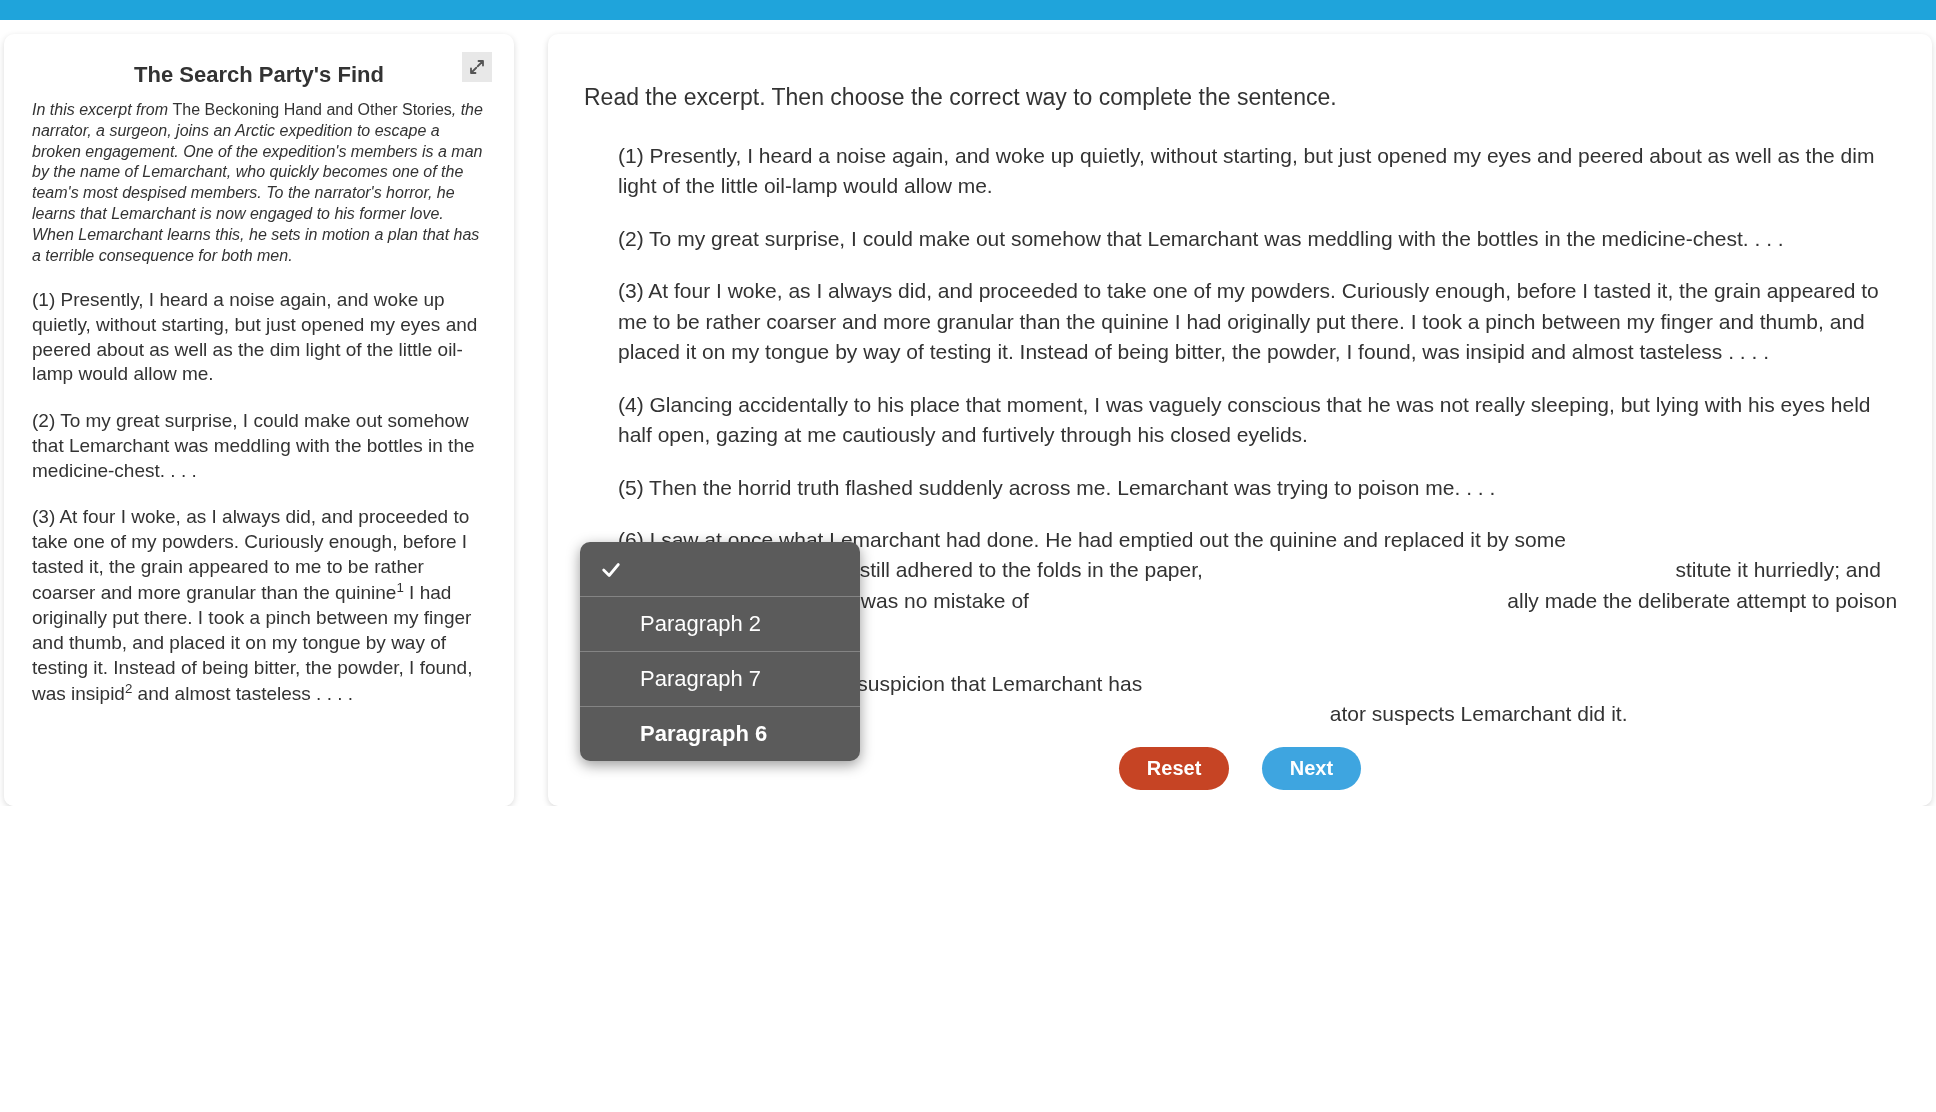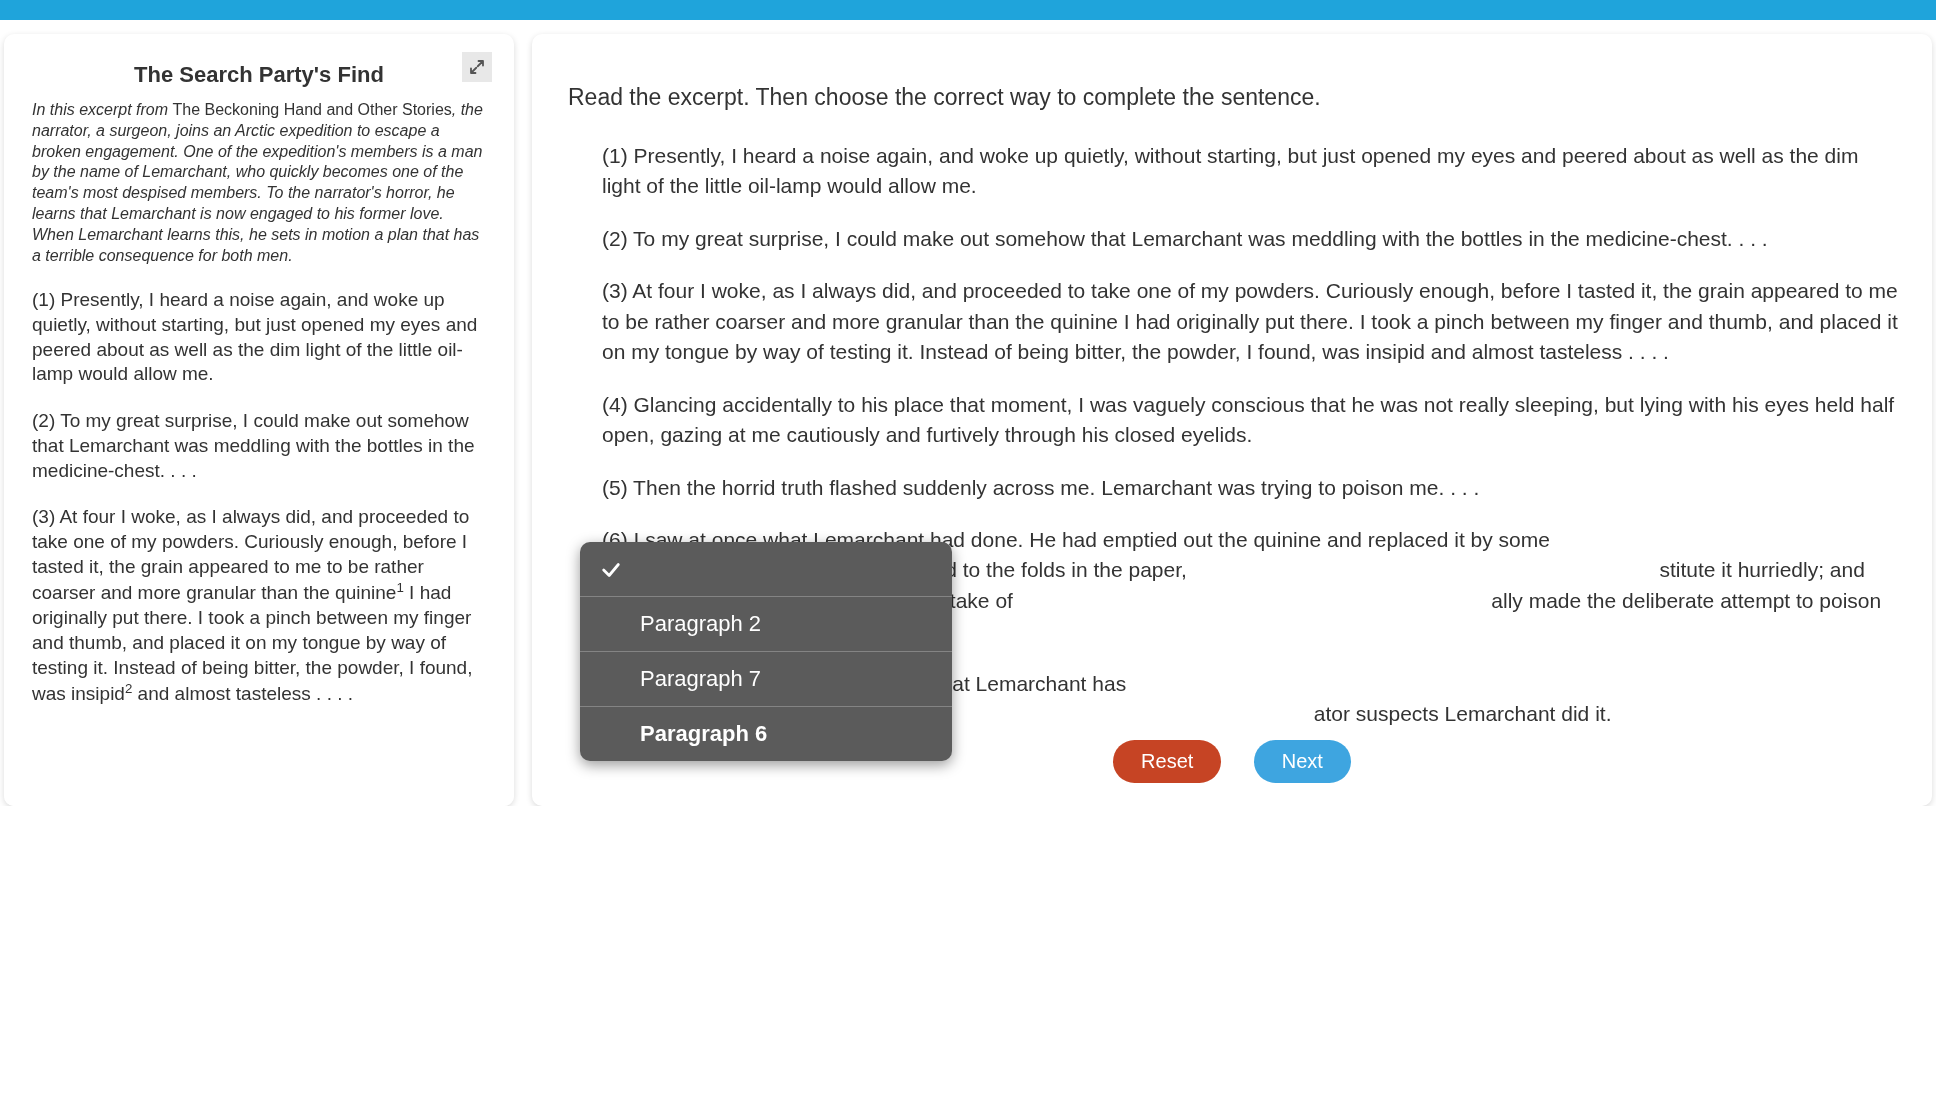--- a/index.html
+++ b/index.html
@@ -1,37 +1,37 @@
 <!DOCTYPE html>
 <html><head>
 <meta charset="utf-8">
 <style>
   html,body{margin:0;padding:0;font-family:Arial,Helvetica,sans-serif;color:#333;background:#fff;}
   .topbar{height:20px;background:#1fa4db;width:100%;}
-  .wrap{display:flex;gap:18px;padding:14px 4px 0 4px;box-sizing:border-box;}
+  .wrap{display:flex;gap:34px;padding:14px 4px 0 4px;box-sizing:border-box;}
   .panel{background:#fff;border-radius:10px;box-shadow:0 2px 6px rgba(0,0,0,.15);}
   .left{flex:0 0 510px;padding:28px 28px 10px 28px;box-sizing:border-box;position:relative;height:772px;overflow:hidden;}
   .right{flex:1;padding:28px 32px 120px 36px;box-sizing:border-box;position:relative;height:772px;overflow:hidden;}
   .expand{position:absolute;top:18px;right:22px;width:30px;height:30px;background:#e8e8e8;display:flex;align-items:center;justify-content:center;cursor:pointer;}
   .expand svg{width:18px;height:18px;}
   h1.title{text-align:center;font-size:22px;margin:0 0 12px 0;font-weight:bold;}
   .byline{text-align:center;font-size:19px;margin:0 0 22px 0;}
   .intro{font-style:italic;font-size:16px;line-height:1.3;margin:0 0 22px 0;}
   .intro .srcname{font-style:normal;}
   .para{font-size:19px;line-height:1.3;margin:0 0 22px 0;}
   .para sup{font-size:.7em;vertical-align:super;}
   .instr{font-size:23px;margin:22px 0 30px 0;}
   .rpara{font-size:21px;line-height:1.45;margin:0 0 22px 0;padding-left:34px;}
   .answer-area{padding-left:34px;font-size:21px;line-height:1.45;}
   .btns{position:absolute;bottom:16px;left:0;right:0;text-align:center;}
-  .btn{display:inline-block;border:none;border-radius:24px;padding:10px 28px;font-size:20px;font-weight:normal;color:#fff;margin:7px 14px;cursor:pointer;}
+  .btn{display:inline-block;border:none;border-radius:24px;padding:10px 28px;font-size:20px;font-weight:bold;color:#fff;margin:0 14px;cursor:pointer;}
   .btn-reset{background:#c64424;}
   .btn-next{background:#3ea5e0;}
   
-  .dropdown{position:absolute;left:580px;top:542px;width:372px;background:#5b5b5b;color:#fff;border-radius:10px;box-shadow:0 4px 14px rgba(0,0,0,.4);overflow:hidden;}
+  .dropdown{position:absolute;left:580px;top:542px;width:280px;background:#5b5b5b;color:#fff;border-radius:10px;box-shadow:0 4px 14px rgba(0,0,0,.4);overflow:hidden;}
   .dd-item{padding:14px 20px 14px 60px;font-size:22px;border-bottom:1px solid rgba(255,255,255,.25);cursor:pointer;}
   .dd-item:last-child{border-bottom:none;font-weight:bold;}
   .dd-item.selected{padding-left:20px;}
   .dd-item.selected svg{width:22px;height:22px;vertical-align:middle;}
   .fade{position:absolute;left:0;right:0;bottom:0;height:30px;background:linear-gradient(rgba(255,255,255,0),#fff);}
 </style>
 </head>
 <body>
 
 <div class="topbar"></div>

